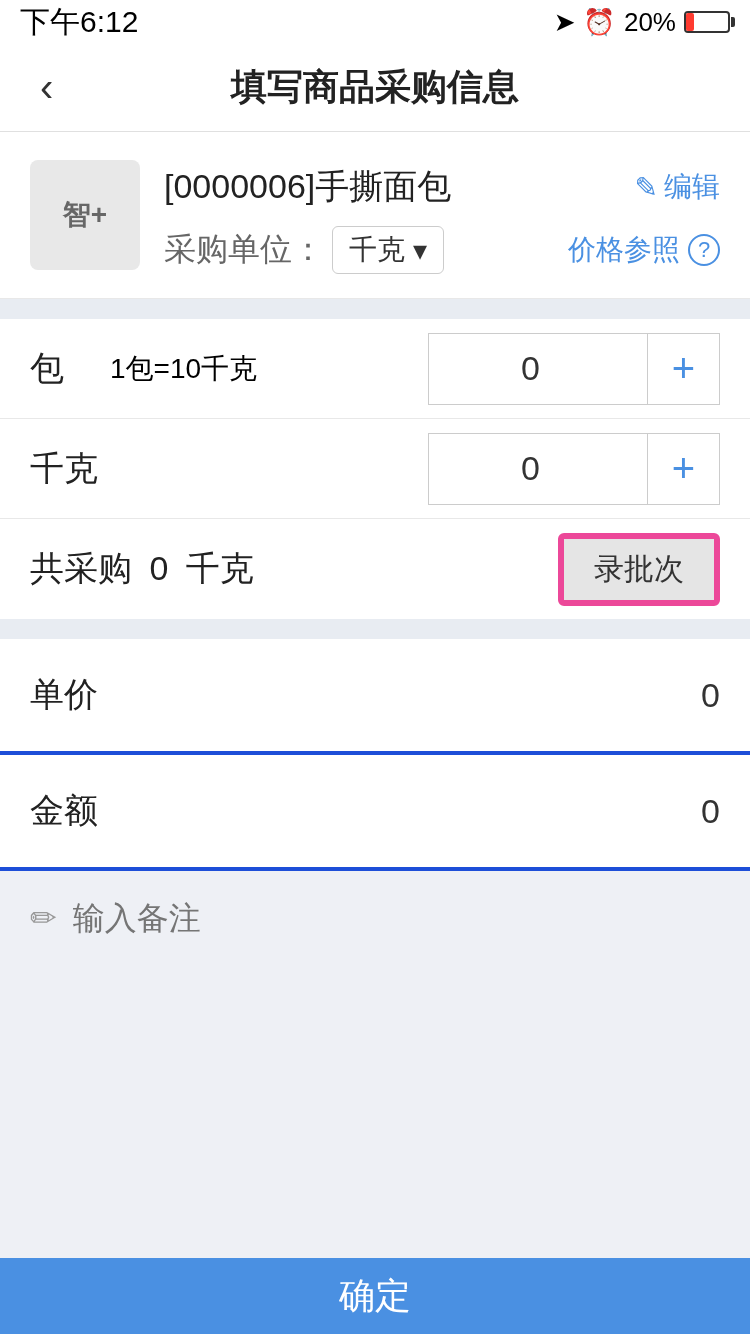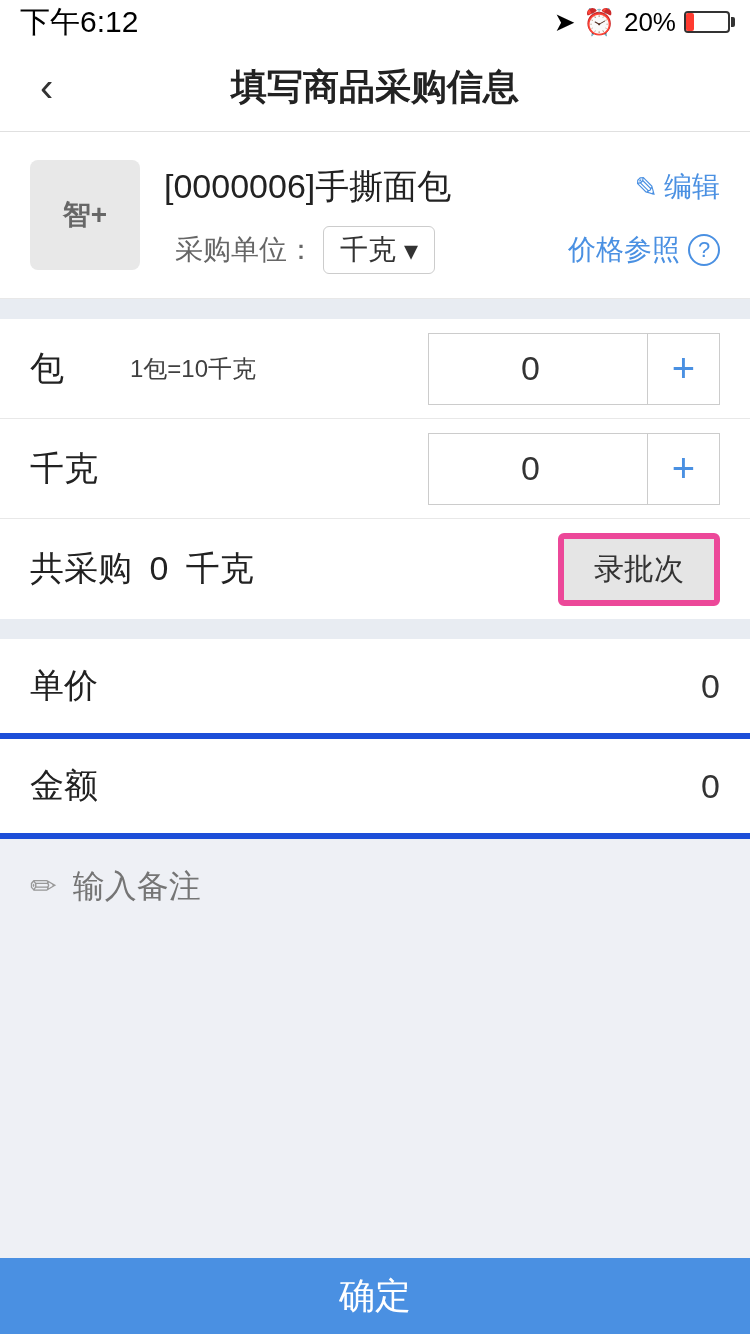--- a/index.html
+++ b/index.html
@@ -112,23 +112,22 @@
       align-items: center;
       gap: 6px;
       cursor: pointer;
     }
     .unit-row {
       display: flex;
       justify-content: space-between;
       align-items: center;
     }
     .unit-label {
-      font-size: 28px;
+      font-size: 32px;
       color: #666;
-      margin-left: 11px;
     }
     .unit-select {
       border: 1px solid #ccc;
       border-radius: 6px;
       padding: 4px 16px;
       font-size: 28px;
       color: #333;
       background: #fff;
       display: flex;
       align-items: center;
@@ -161,23 +160,23 @@
       padding: 0 30px;
       height: 100px;
       border-bottom: 1px solid #e8e8e8;
     }
     .form-label {
       font-size: 34px;
       color: #222;
       min-width: 80px;
     }
     .form-sublabel {
-      font-size: 24px;
-      color: #404040;
-      margin-left: 20px;
+      font-size: 28px;
+      color: #000000;
+      margin-left: 0;
     }
     .form-input-group {
       margin-left: auto;
       display: flex;
       align-items: center;
       gap: 0;
     }
     .form-input {
       width: 220px;
       height: 72px;
@@ -229,22 +228,22 @@
     
     .price-section {
       background: #fff;
       margin-top: 0;
     }
     .price-row {
       display: flex;
       align-items: center;
       justify-content: space-between;
       padding: 0 30px;
-      height: 100px;
-      border-bottom: 6px solid #1d4ed8;
+      height: 116px;
+      border-bottom: 4px solid #1d4ed8;
     }
     .price-label {
       font-size: 34px;
       color: #222;
     }
     .price-value {
       font-size: 34px;
       color: #333;
     }
 

